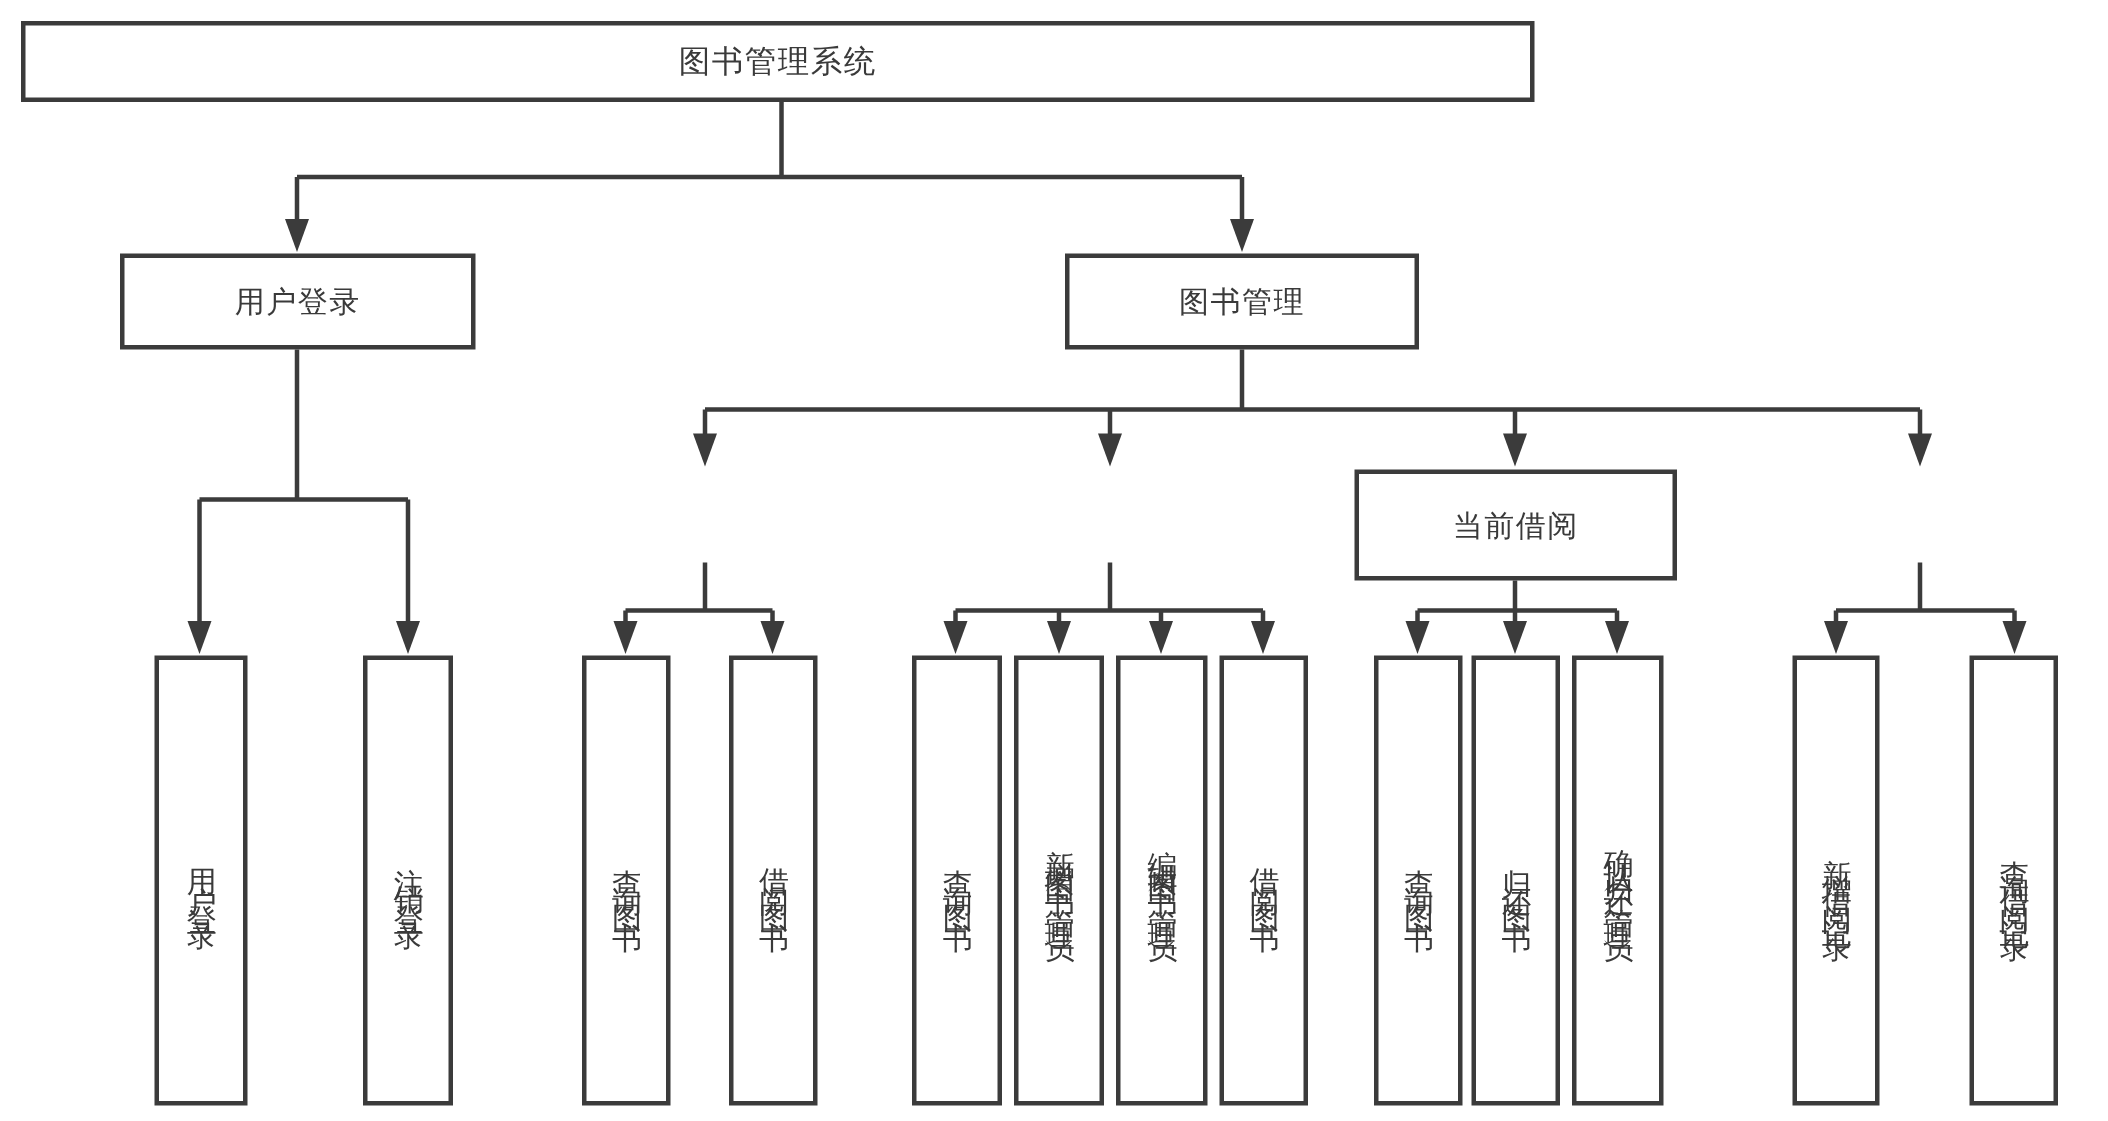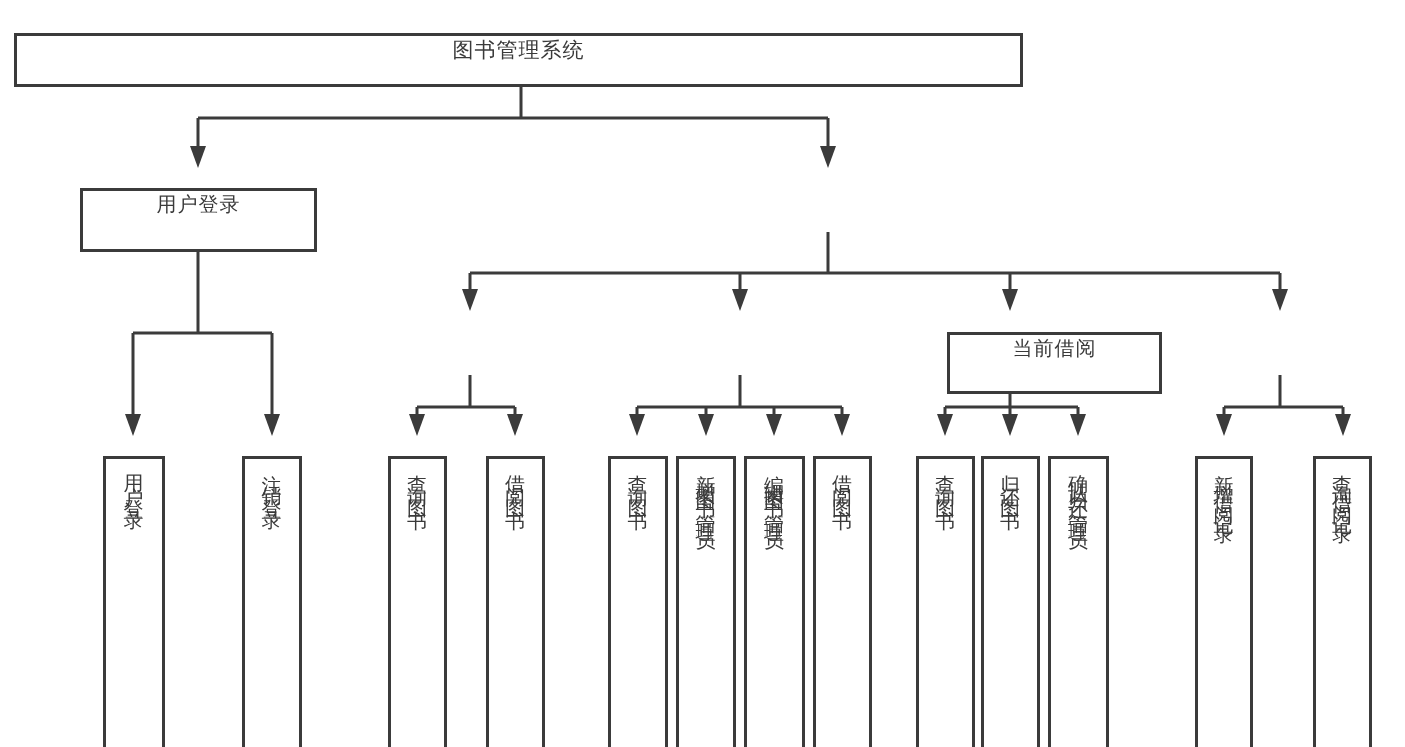--- a/index.html
+++ b/index.html
@@ -19,26 +19,25 @@
     overflow:hidden;
   }
   .connectors{position:absolute;left:0;top:0;}
   .connectors path{stroke:var(--line);stroke-width:3;fill:none;}
   .connectors polygon{fill:var(--line);stroke:none;}
   .box{
     position:absolute;
     box-sizing:border-box;
     background:var(--box-fill);
     border:3px solid var(--box-border);
-    display:flex;justify-content:center;
+    display:flex;align-items:center;justify-content:center;
     color:var(--text);
     font-size:20px;
     letter-spacing:1px;
     z-index:1;
-    margin-top:19px;
   }
   .box.h{font-size:20px;}
   .box.root{font-size:21px;}
   .vtext{
     writing-mode:vertical-rl;
     text-orientation:mixed;
     line-height:1;
     white-space:nowrap;
   }
   .ls-wide{letter-spacing:12px;}
@@ -97,22 +96,25 @@
     <polygon points="1335,414 1351,414 1343,436"></polygon>
   </svg>
 
   <div class="box h root" style="left:14px;top:14px;width:1009px;height:54px">
     <span>图书管理系统</span>
   </div>
 
   <div class="box h" style="left:80px;top:169px;width:237px;height:64px">
     <span>用户登录</span>
   </div>
+  <div class="box h" style="left:710px;top:169px;width:236px;height:64px">
+    <span>图书管理</span>
+  </div>
 
-  <div class="box h" style="left:947px;top:313px;width:215px;height:62px">
+  <div class="box h" style="left:903px;top:313px;width:215px;height:74px">
     <span>当前借阅</span>
   </div>
 
   <div class="box v" style="left:103px;top:437px;width:62px;height:300px">
     <span class="vtext ls-wide">用户登录</span>
   </div>
   <div class="box v" style="left:242px;top:437px;width:60px;height:300px">
     <span class="vtext ls-wide">注销登录</span>
   </div>
 

